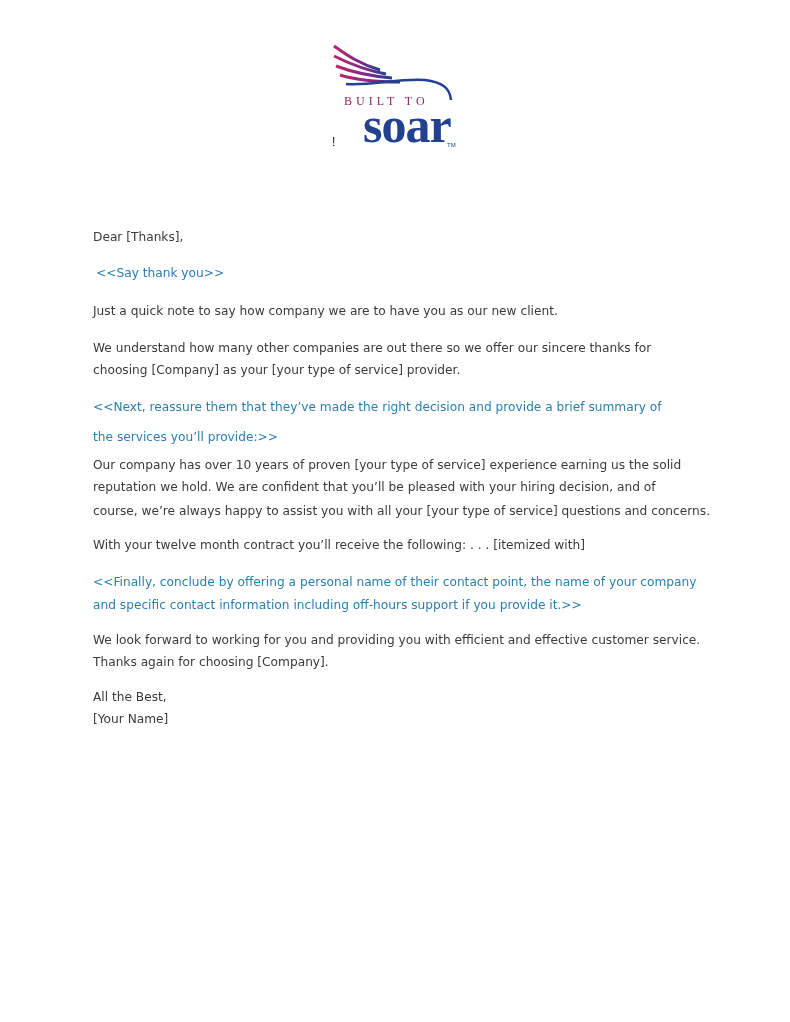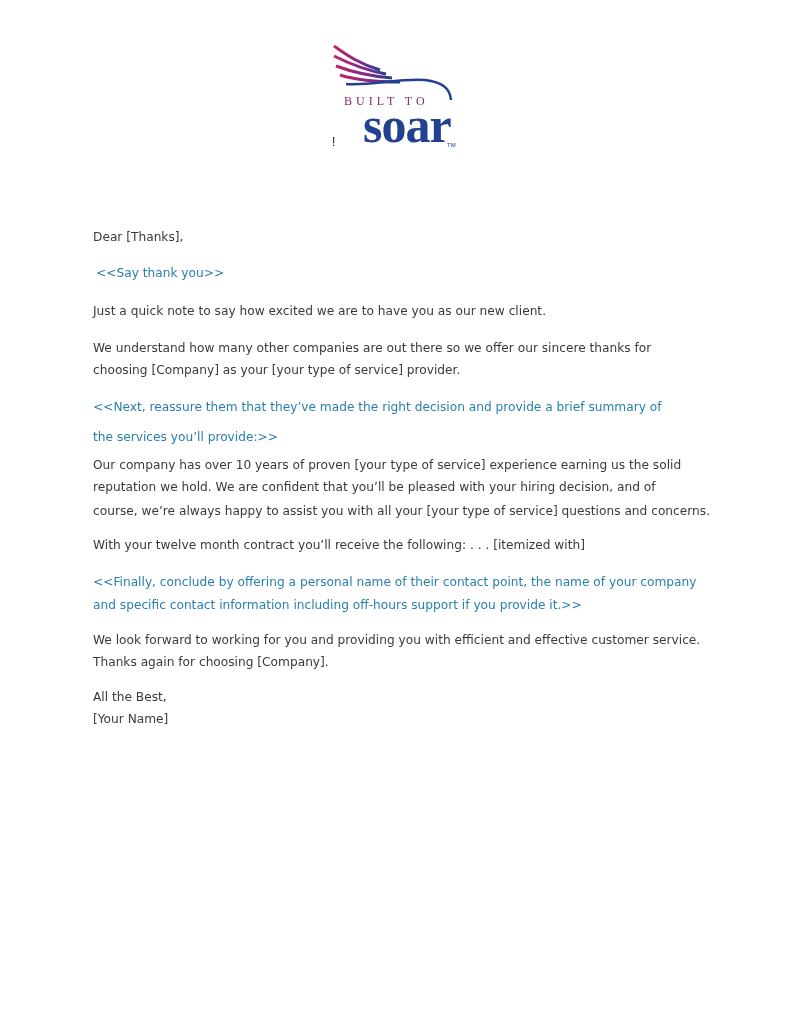--- a/index.html
+++ b/index.html
@@ -48,21 +48,21 @@
     <span class="bang">!</span>
     <span class="soar">soar</span>
     <span class="tm">TM</span>
   </div>
 
 
   <div class="p" style="top:226px">Dear [Thanks],</div>
 
   <div class="p note" style="top:262px; left:96px">&lt;&lt;Say thank you&gt;&gt;</div>
 
-  <div class="p" style="top:300px">Just a quick note to say how excited we are to have you as our new client.</div>
+  <div class="p" style="top:300px">Just a quick note to say how company we are to have you as our new client.</div>
 
   <div class="p" style="top:337px">We understand how many other companies are out there so we offer our sincere thanks for</div>
   <div class="p" style="top:359px">choosing [Company] as your [your type of service] provider.</div>
 
   <div class="p note" style="top:396px">&lt;&lt;Next, reassure them that they’ve made the right decision and provide a brief summary of</div>
   <div class="p note" style="top:426px">the services you’ll provide:&gt;&gt;</div>
 
   <div class="p" style="top:454px">Our company has over 10 years of proven [your type of service] experience earning us the solid</div>
   <div class="p" style="top:476px">reputation we hold. We are confident that you’ll be pleased with your hiring decision, and of</div>
   <div class="p" style="top:500px">course, we’re always happy to assist you with all your [your type of service] questions and concerns.</div>

